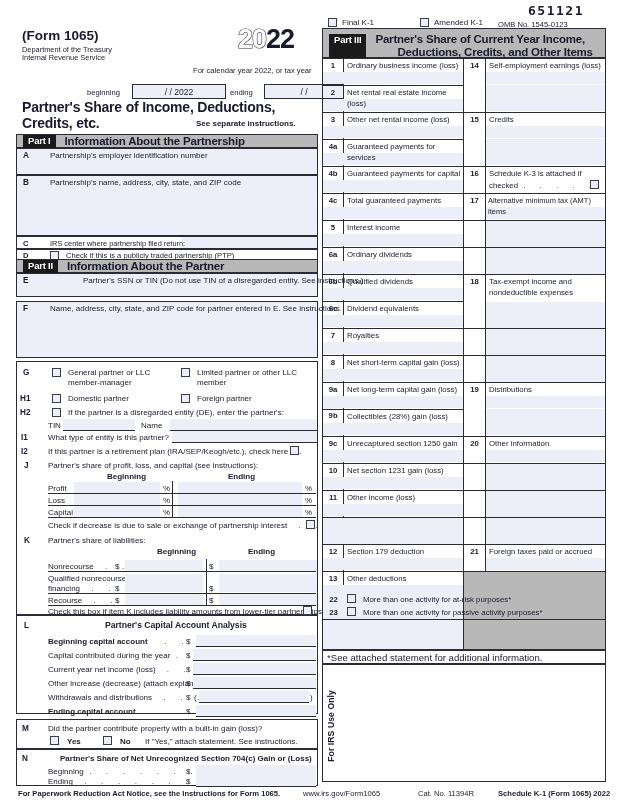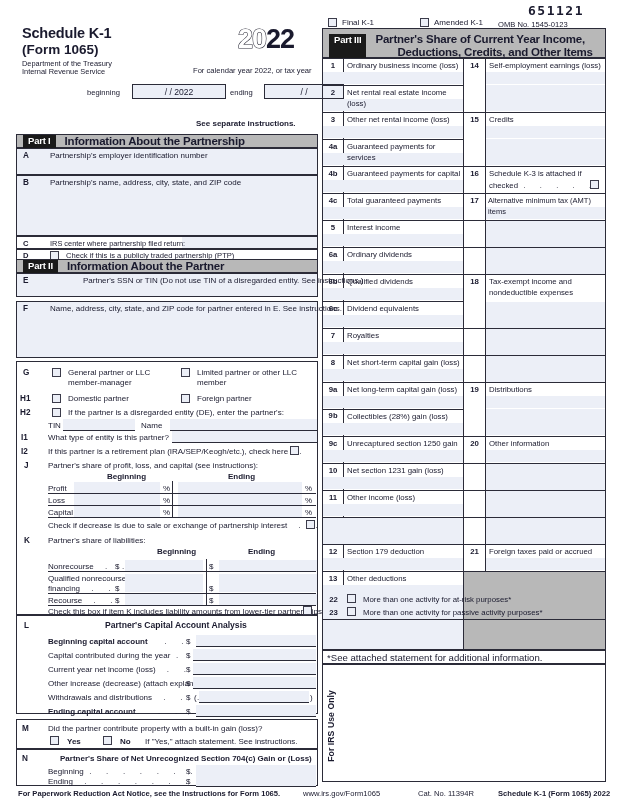--- a/index.html
+++ b/index.html
@@ -89,39 +89,42 @@
 
   .dots{letter-spacing:3.4px;font-size:8px;}
   .uline{border-bottom:1px solid #2b2b38;}
 </style>
 </head>
 <body>
 
 <div class="page">
 
   <div class="abs" id="hdr-left">
-    <div class="t-schedk">Schedule K-1</div>
     <div class="t-form1065">(Form 1065)</div>
     <div class="t-dept">Department of the Treasury</div>
     <div class="t-dept" style="margin-top:0">Internal Revenue Service</div>
   </div>
 
   <div class="abs" id="year">
     <span class="hollow">20</span><span>22</span>
   </div>
 
   <div class="abs" id="cal-year">For calendar year 2022, or tax year</div>
 
   <div class="abs" id="begrow">
     <span class="dt-lbl" style="left:65px">beginning</span>
     <span class="dt-box" style="left:110px;width:92px;">/        /  2022</span>
     <span class="dt-lbl" style="left:208px">ending</span>
     <span class="dt-box" style="left:242px;width:78px;">/        /</span>
   </div>
 
+  <div class="abs" id="maintitle">
+    <div>Partner's Share of Income, Deductions,</div>
+    <div>Credits, etc.</div>
+  </div>
   <div class="abs" id="seesep">See separate instructions.</div>
 
   <div class="abs" id="barcode">651121</div>
   <div class="abs" id="omb">OMB No. 1545-0123</div>
 
   <div class="ckwrap" id="finalk1-wrap">
     <span class="ckbox"></span>
     <span>Final K-1</span>
   </div>
   <div class="ckwrap" id="amendedk1-wrap">

